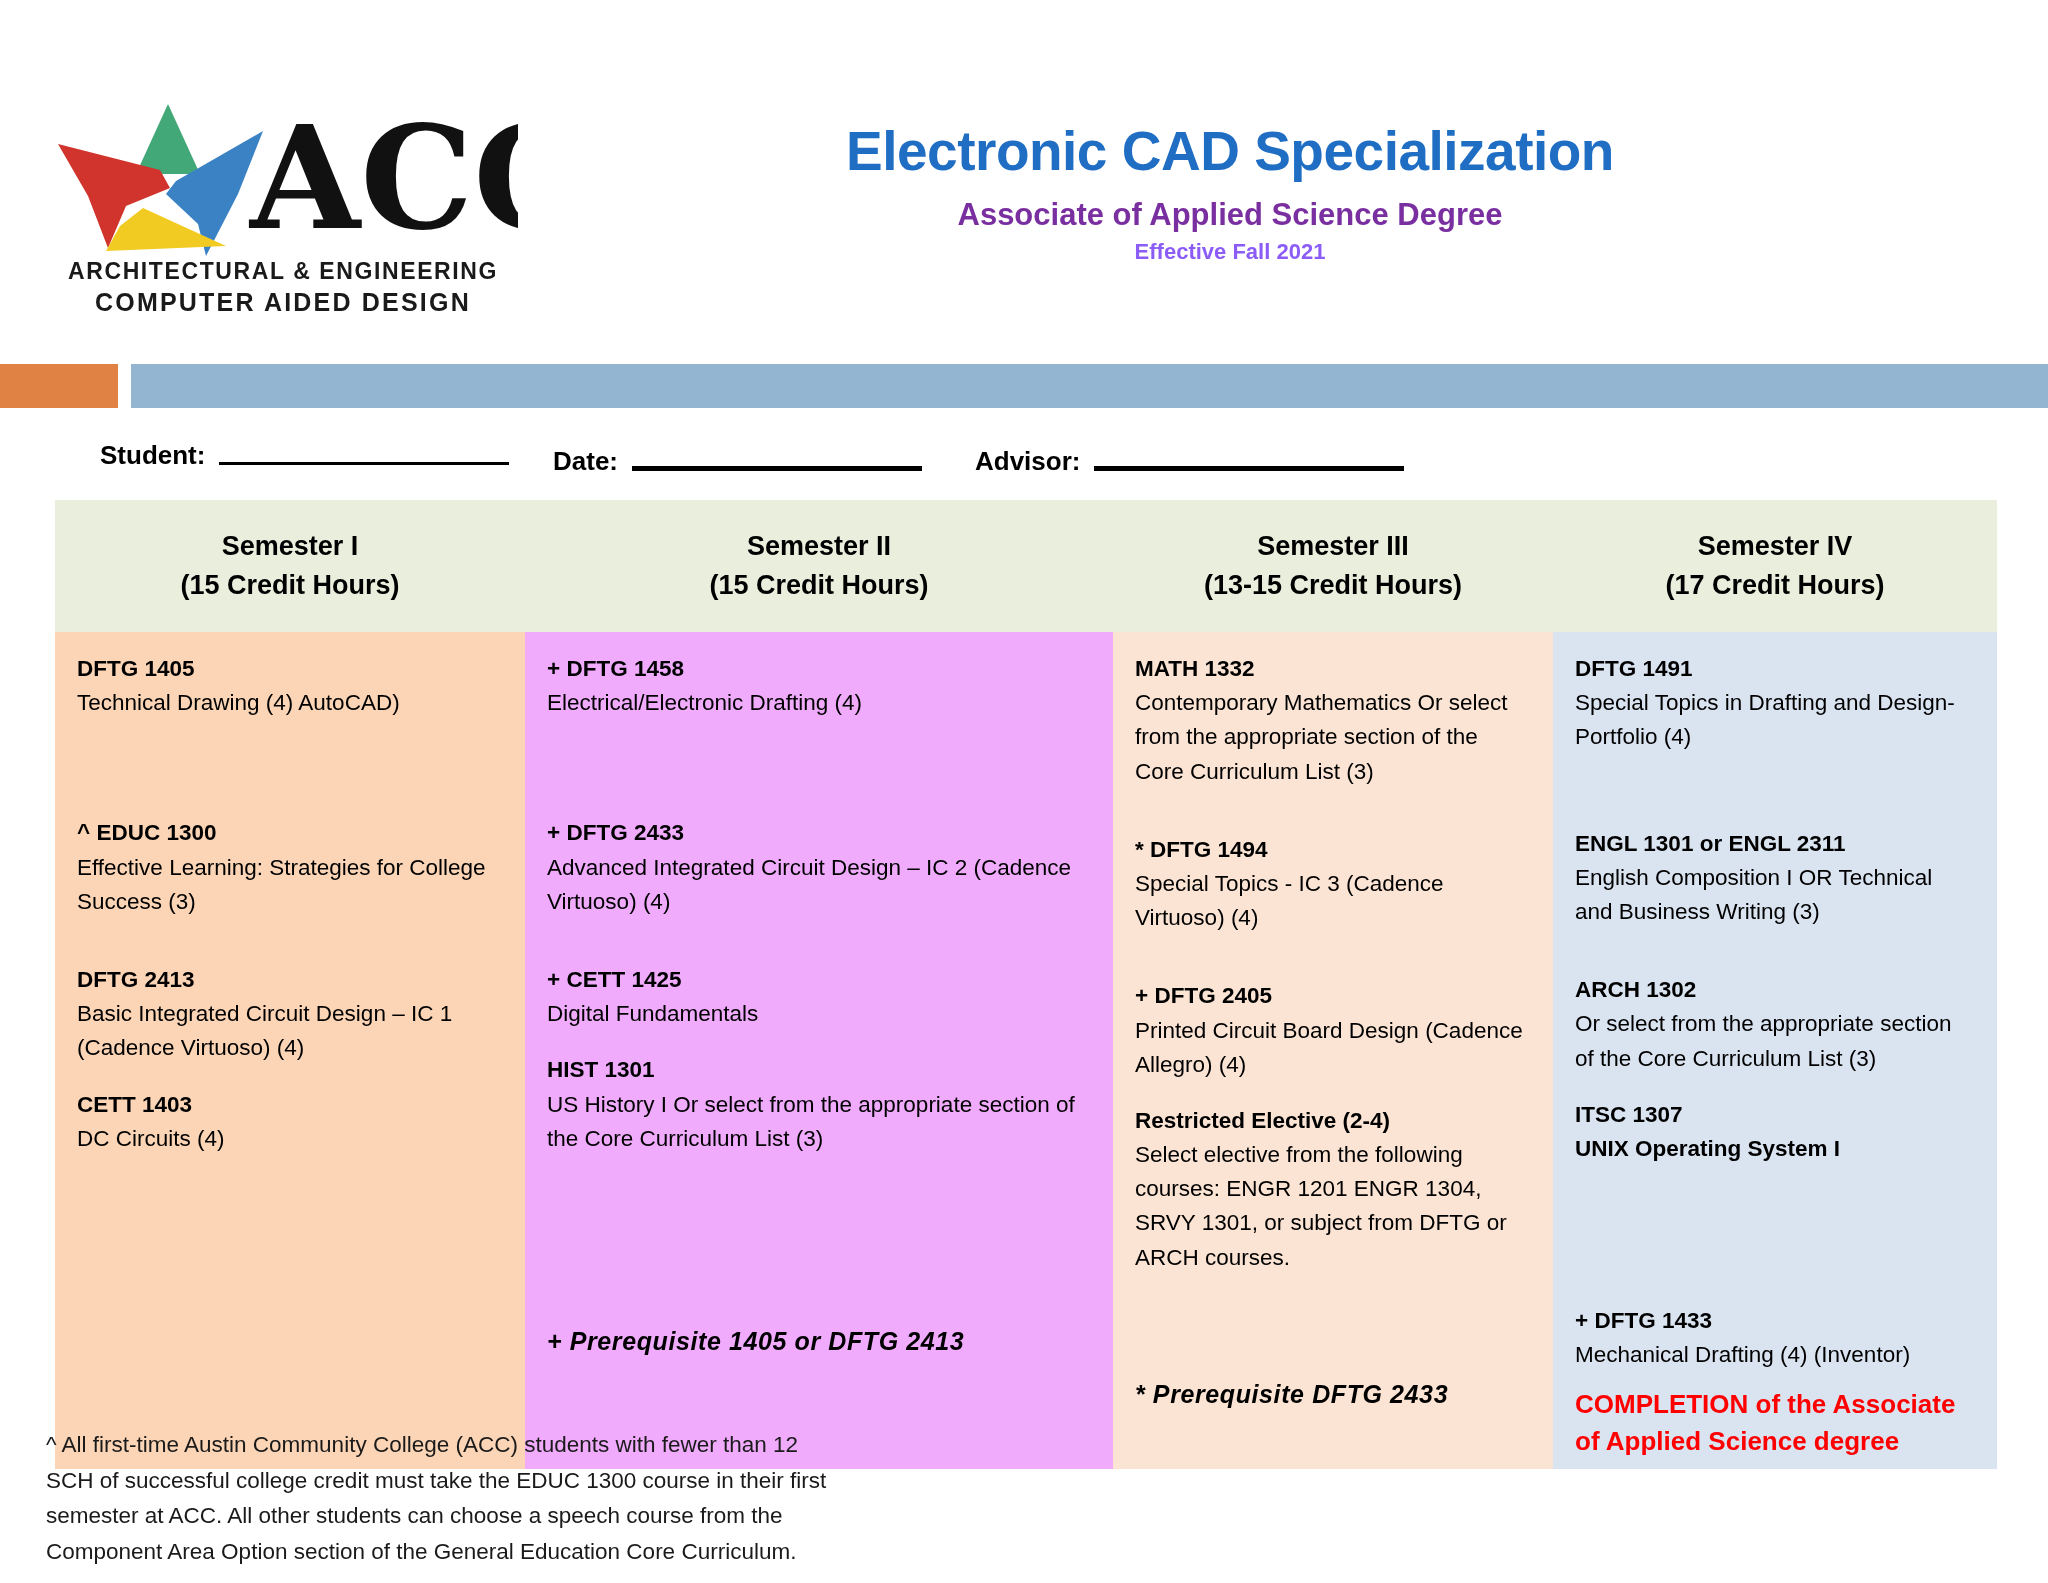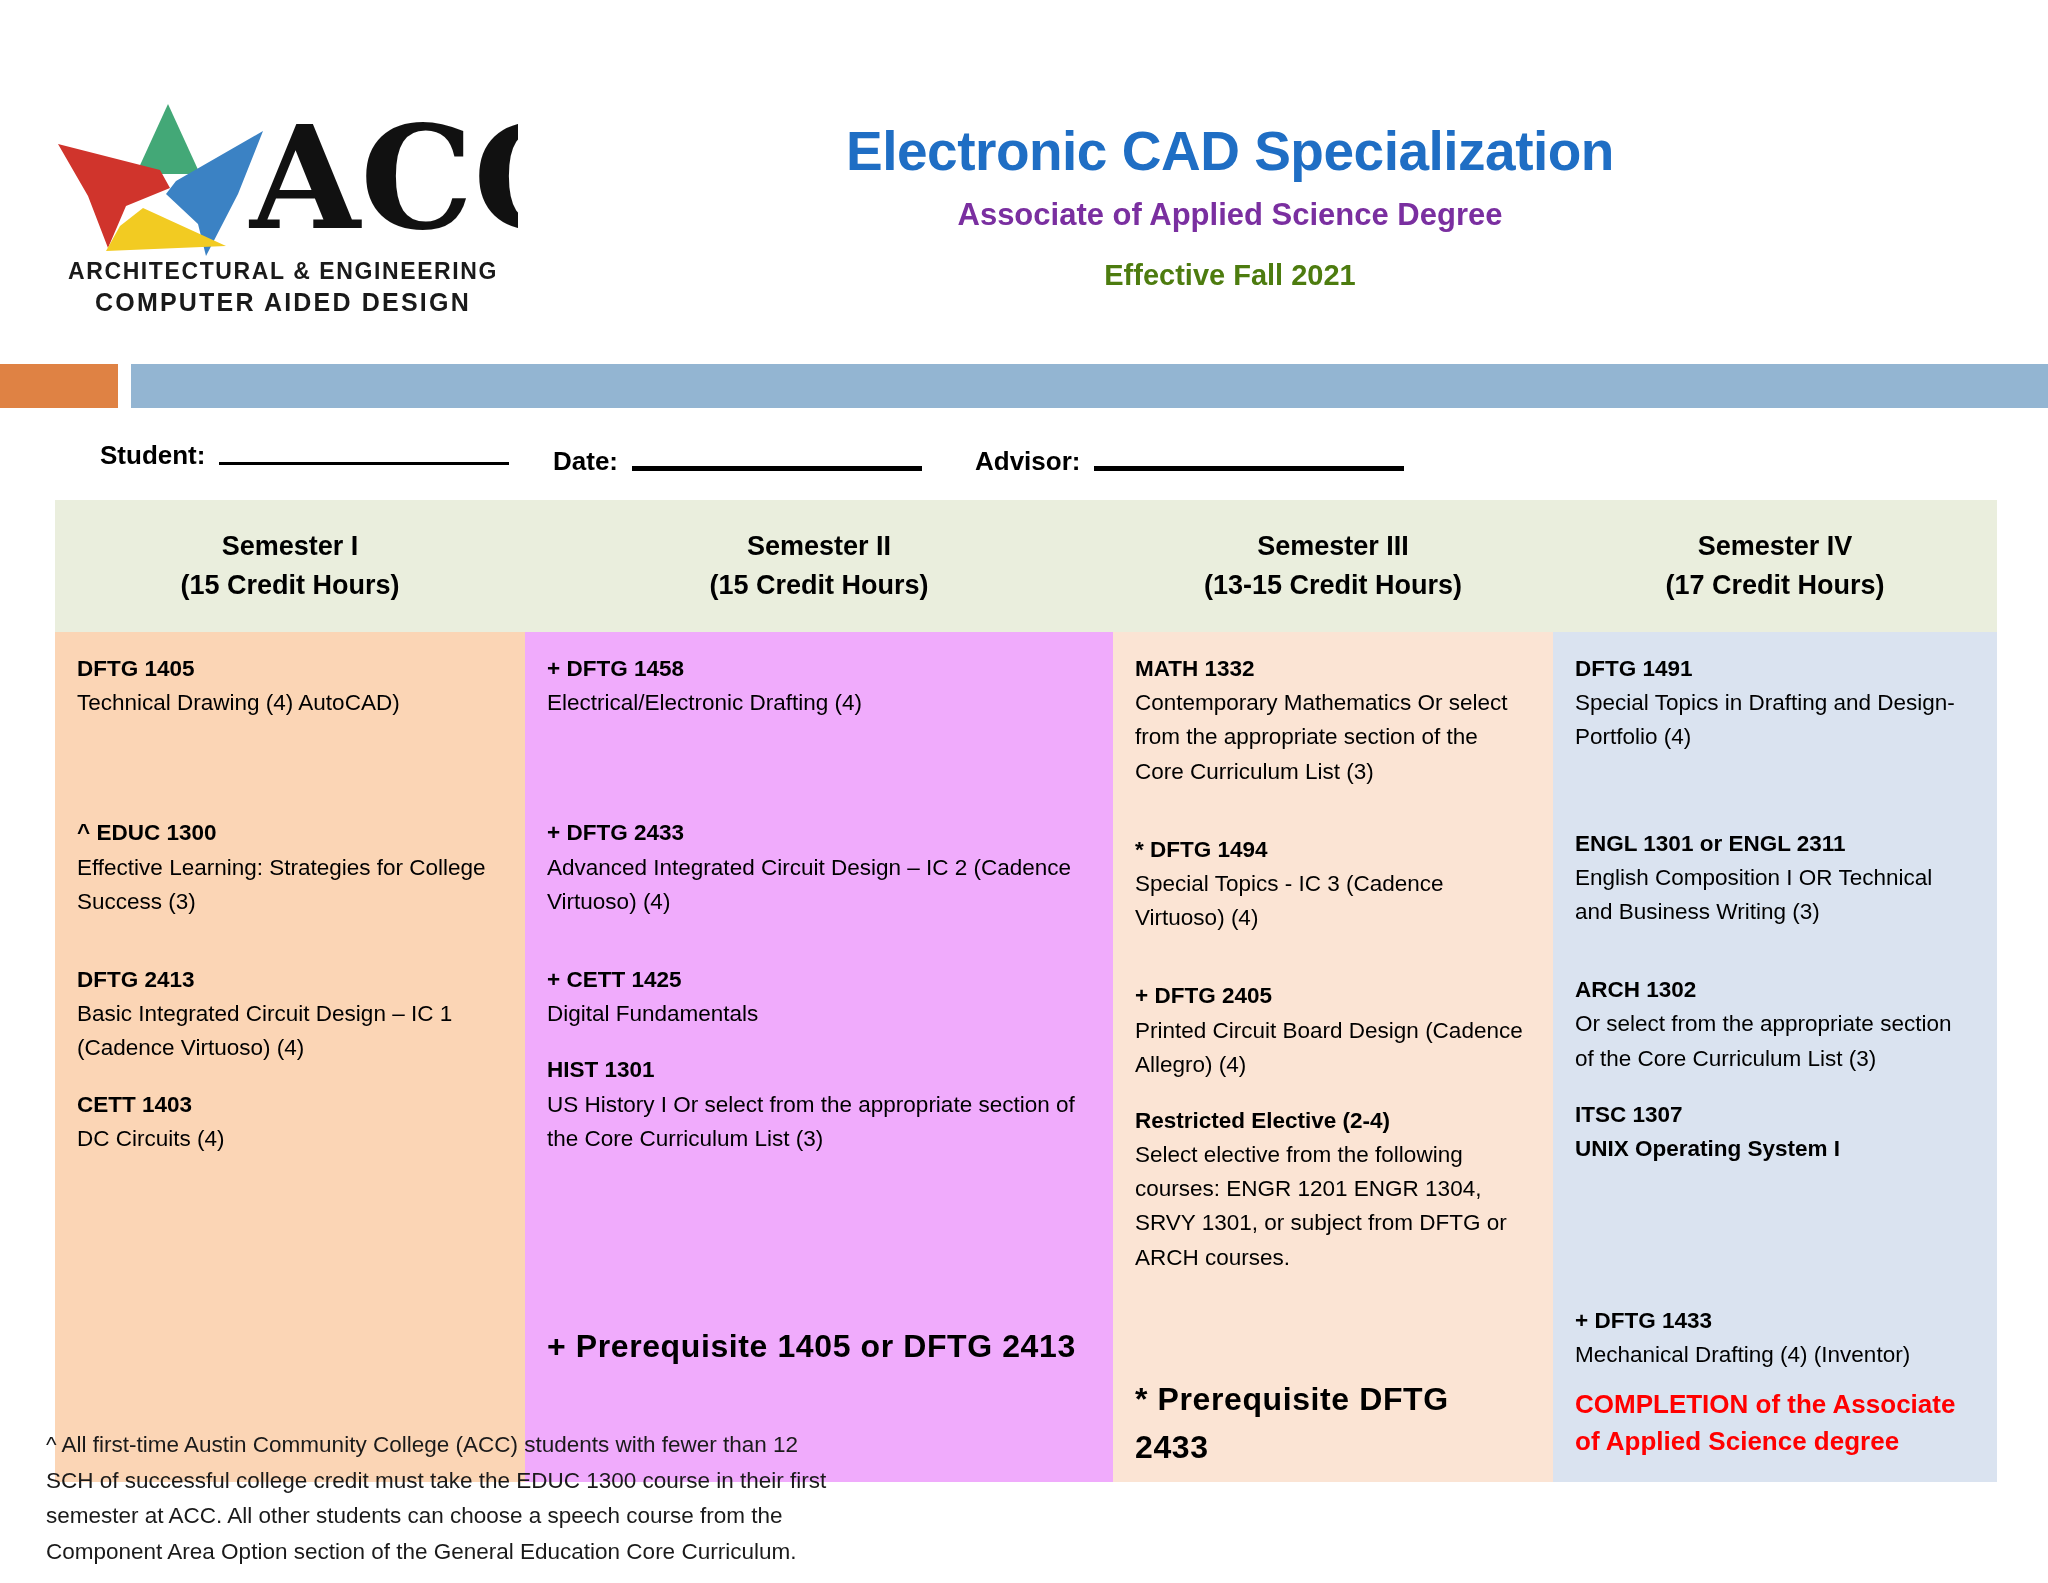--- a/index.html
+++ b/index.html
@@ -59,24 +59,24 @@
     letter-spacing: -0.5px;
     line-height: 1.15;
   }
   #subtitle {
     margin-top: 14px;
     font-size: 31px;
     font-weight: bold;
     color: #7a2fa0;
   }
   #effective {
-    margin-top: 26px;
-    font-size: 29px;
-    font-weight: bold;
-    color: #4d7c0f;
+    margin-top: 6px;
+    font-size: 22px;
+    font-weight: bold;
+    color: #8b5cf6;
   }
 
   
   #bar-orange {
     position: absolute;
     left: 0; top: 364px;
     width: 118px; height: 44px;
     background: #df8244;
   }
   #bar-blue {
@@ -157,23 +157,24 @@
     font-weight: bold;
     display: block;
   }
   .course .desc { display: block; }
   .spacer-sm { height: 22px; }
   .spacer-md { height: 44px; }
   .spacer-lg { height: 72px; }
   .spacer-xl { height: 96px; }
 
   .prereq-note {
-    font-size: 32px;
+    font-size: 25px;
     font-weight: bold;
     letter-spacing: 0.6px;
+    font-style: italic;
   }
   .completion {
     color: #ff0000;
     font-weight: bold;
     font-size: 26px;
     line-height: 1.4;
     margin-top: 14px;
   }
 
   

